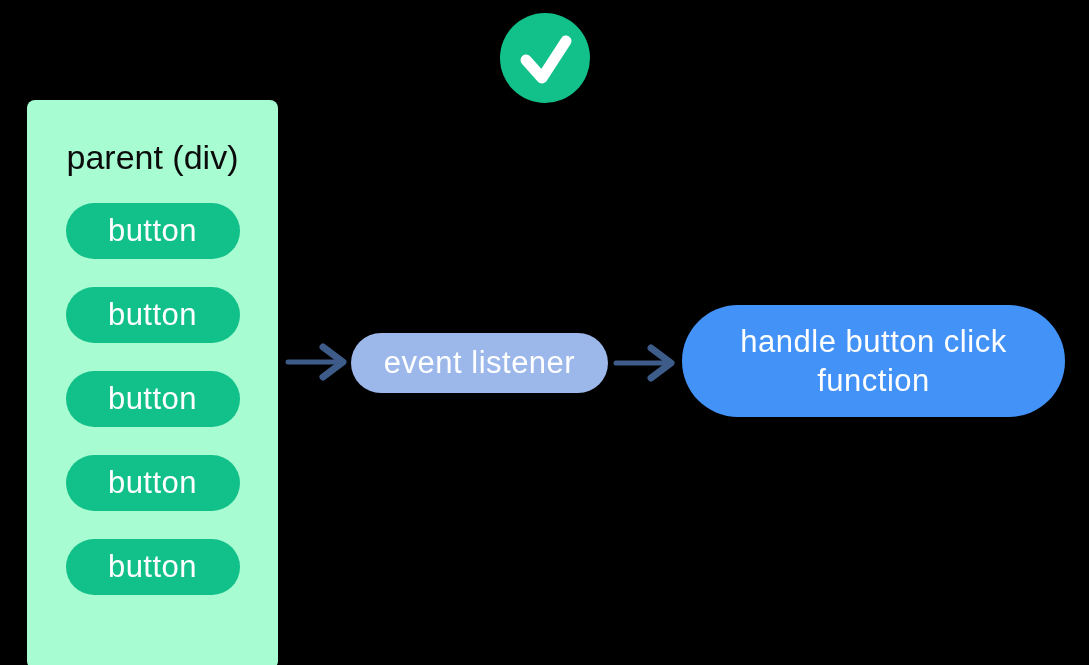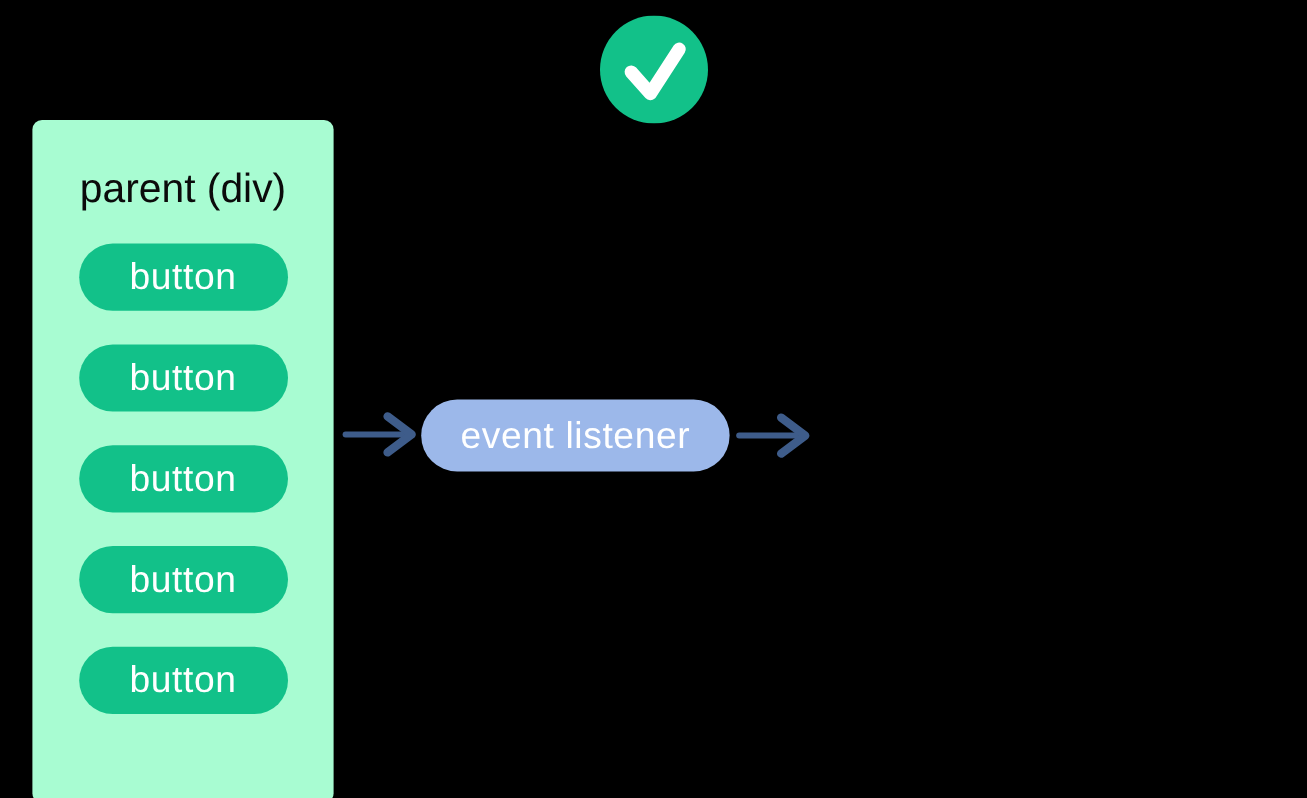--- a/index.html
+++ b/index.html
@@ -135,14 +135,15 @@
 
   <div class="pill-event">event listener</div>
 
   <div class="arrow arrow-2">
     <svg width="62" height="38" viewBox="0 0 62 38" aria-hidden="true">
       <line x1="3" y1="19" x2="50" y2="19" stroke="var(--arrow, #3e5c8a)" stroke-width="5" stroke-linecap="round"></line>
       <polyline points="38,4 58,19 38,34" fill="none" stroke="var(--arrow, #3e5c8a)" stroke-width="7" stroke-linecap="round" stroke-linejoin="round"></polyline>
     </svg>
   </div>
 
+  <div class="pill-handler">handle button click function</div>
 
 </div>
 
 </body></html>

